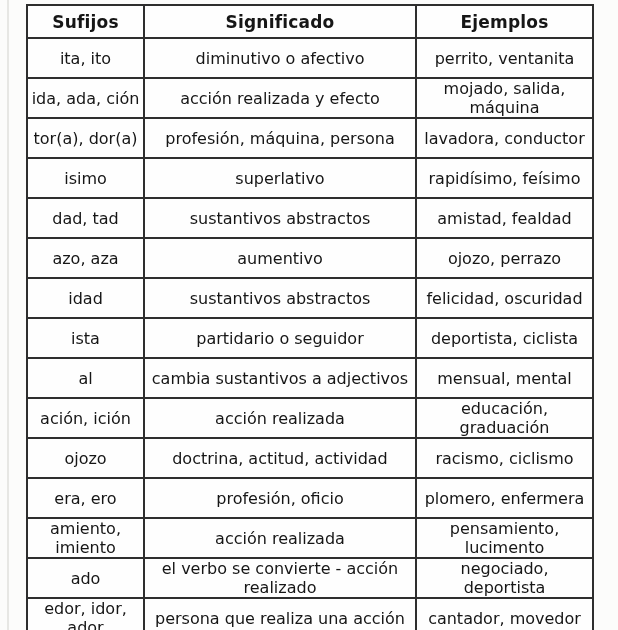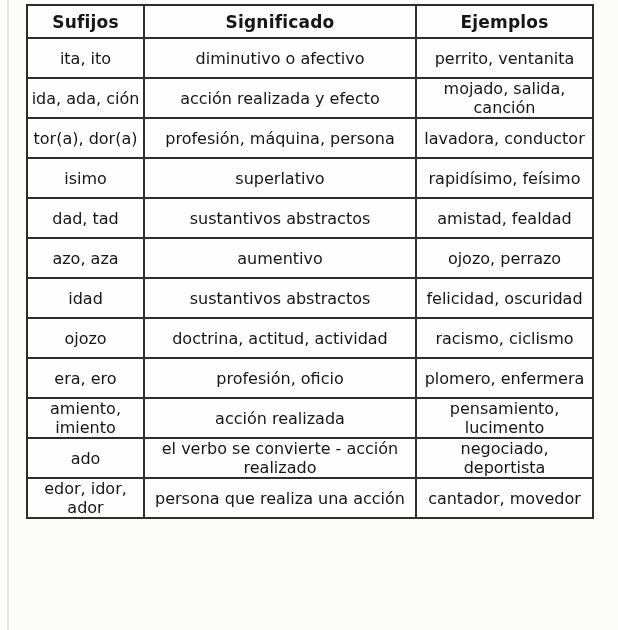--- a/index.html
+++ b/index.html
@@ -82,21 +82,21 @@
     <tbody>
     <tr>
       <td>ita, ito</td>
       <td>diminutivo o afectivo</td>
       <td>perrito, ventanita</td>
     </tr>
 
     <tr>
       <td>ida, ada, ción</td>
       <td>acción realizada y efecto</td>
-      <td>mojado, salida, canción</td>
+      <td>mojado, salida, máquina</td>
     </tr>
 
     <tr>
       <td>tor(a), dor(a)</td>
       <td>profesión, máquina, persona</td>
       <td>lavadora, conductor</td>
     </tr>
 
     <tr>
       <td>isimo</td>
@@ -115,22 +115,37 @@
       <td>aumentivo</td>
       <td>ojozo, perrazo</td>
     </tr>
 
     <tr>
       <td>idad</td>
       <td>sustantivos abstractos</td>
       <td>felicidad, oscuridad</td>
     </tr>
 
+    <tr>
+      <td>ista</td>
+      <td>partidario o seguidor</td>
+      <td>deportista, ciclista</td>
+    </tr>
 
+    <tr>
+      <td>al</td>
+      <td>cambia sustantivos a adjectivos</td>
+      <td>mensual, mental</td>
+    </tr>
 
+    <tr>
+      <td>ación, ición</td>
+      <td>acción realizada</td>
+      <td>educación, graduación</td>
+    </tr>
 
     <tr>
       <td>ojozo</td>
       <td>doctrina, actitud, actividad</td>
       <td>racismo, ciclismo</td>
     </tr>
 
     <tr>
       <td>era, ero</td>
       <td>profesión, oficio</td>

